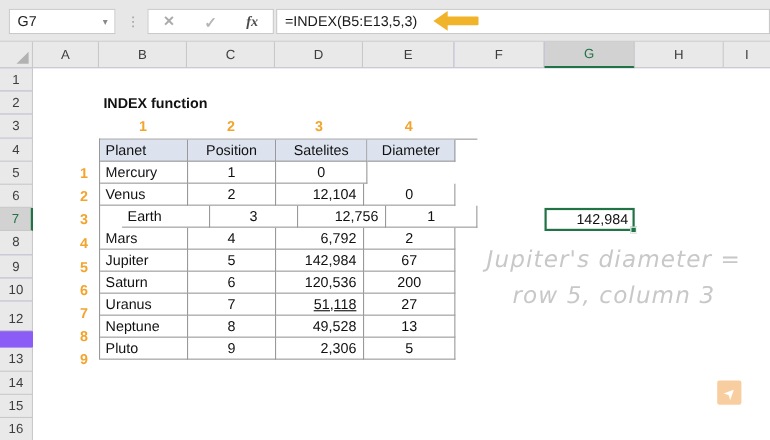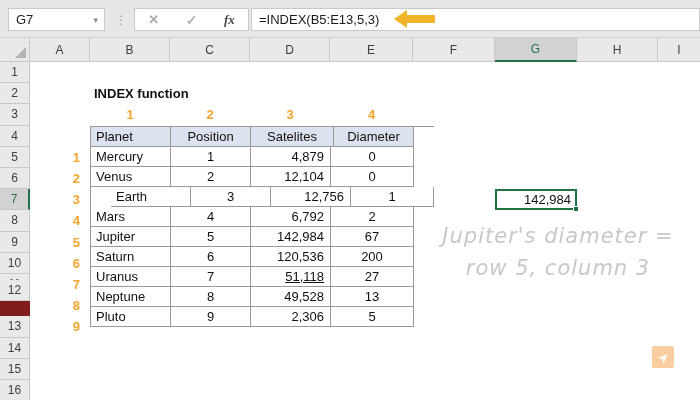--- a/index.html
+++ b/index.html
@@ -6,21 +6,21 @@
     --accent-orange:#F2A42C;
     --arrow-amber:#F0B32A;
     --selection-green:#217346;
     --header-fill:#DCE3EF;
     --logo-gray:#E0E0E0;
     --logo-arrow-bg:#F8CEA0;
     --handwriting-gray:#C8C8C8;
   }
   *{margin:0;padding:0;box-sizing:border-box;}
   body{font-family:"Liberation Sans",sans-serif;}
-  .app{position:relative;width:700px;height:400px;background:#7f1d1d;overflow:hidden;border:0;}
+  .app{position:relative;width:700px;height:400px;background:#8b5cf6;overflow:hidden;border:0;}
 
   
   .fbar{position:absolute;left:0;top:0;width:700px;height:38px;background:#E7E7E7;border-bottom:1px solid #CFCFCF;}
   .namebox{position:absolute;left:8px;top:8px;width:97px;height:23px;background:#fff;border:1px solid #C9C9C9;
            display:flex;align-items:center;font-size:13px;color:#222;padding-left:7px;}
   .namebox .caret{margin-left:auto;padding-right:6px;color:#8a8a8a;font-size:9px;}
   .dots{position:absolute;left:115px;top:8px;height:23px;display:flex;align-items:center;color:#9a9a9a;font-size:12px;letter-spacing:0;}
   .fbtns{position:absolute;left:134px;top:8px;width:115px;height:23px;background:#fff;border:1px solid #C9C9C9;
          display:flex;align-items:center;justify-content:space-around;}
   .fbtns .x{color:#ABABAB;font-size:13px;font-weight:bold;}
@@ -149,21 +149,20 @@
     <div class="tbl" id="tbl">
         <div class="trow">
           <div class="tcell hdr al-left" style="width: 80px;">Planet</div>
           <div class="tcell hdr al-center" style="width: 80px;">Position</div>
           <div class="tcell hdr al-center" style="width: 83px;">Satelites</div>
           <div class="tcell hdr al-center" style="width: 80px;">Diameter</div>
         </div>
         <div class="trow">
           <div class="tcell al-left" style="width: 80px;">Mercury</div>
           <div class="tcell al-center" style="width: 80px;">1</div>
-          <div class="tcell al-right" style="width: 80px;">4,879</div>
           <div class="tcell al-center" style="width: 83px;">0</div>
         </div>
         <div class="trow">
           <div class="tcell al-left" style="width: 80px;">Venus</div>
           <div class="tcell al-center" style="width: 80px;">2</div>
           <div class="tcell al-right" style="width: 80px;">12,104</div>
           <div class="tcell al-center" style="width: 83px;">0</div>
         </div>
         <div class="trow">
           <div class="tcell al-left" style="width: 80px; margin-left: 20px;">Earth</div>

